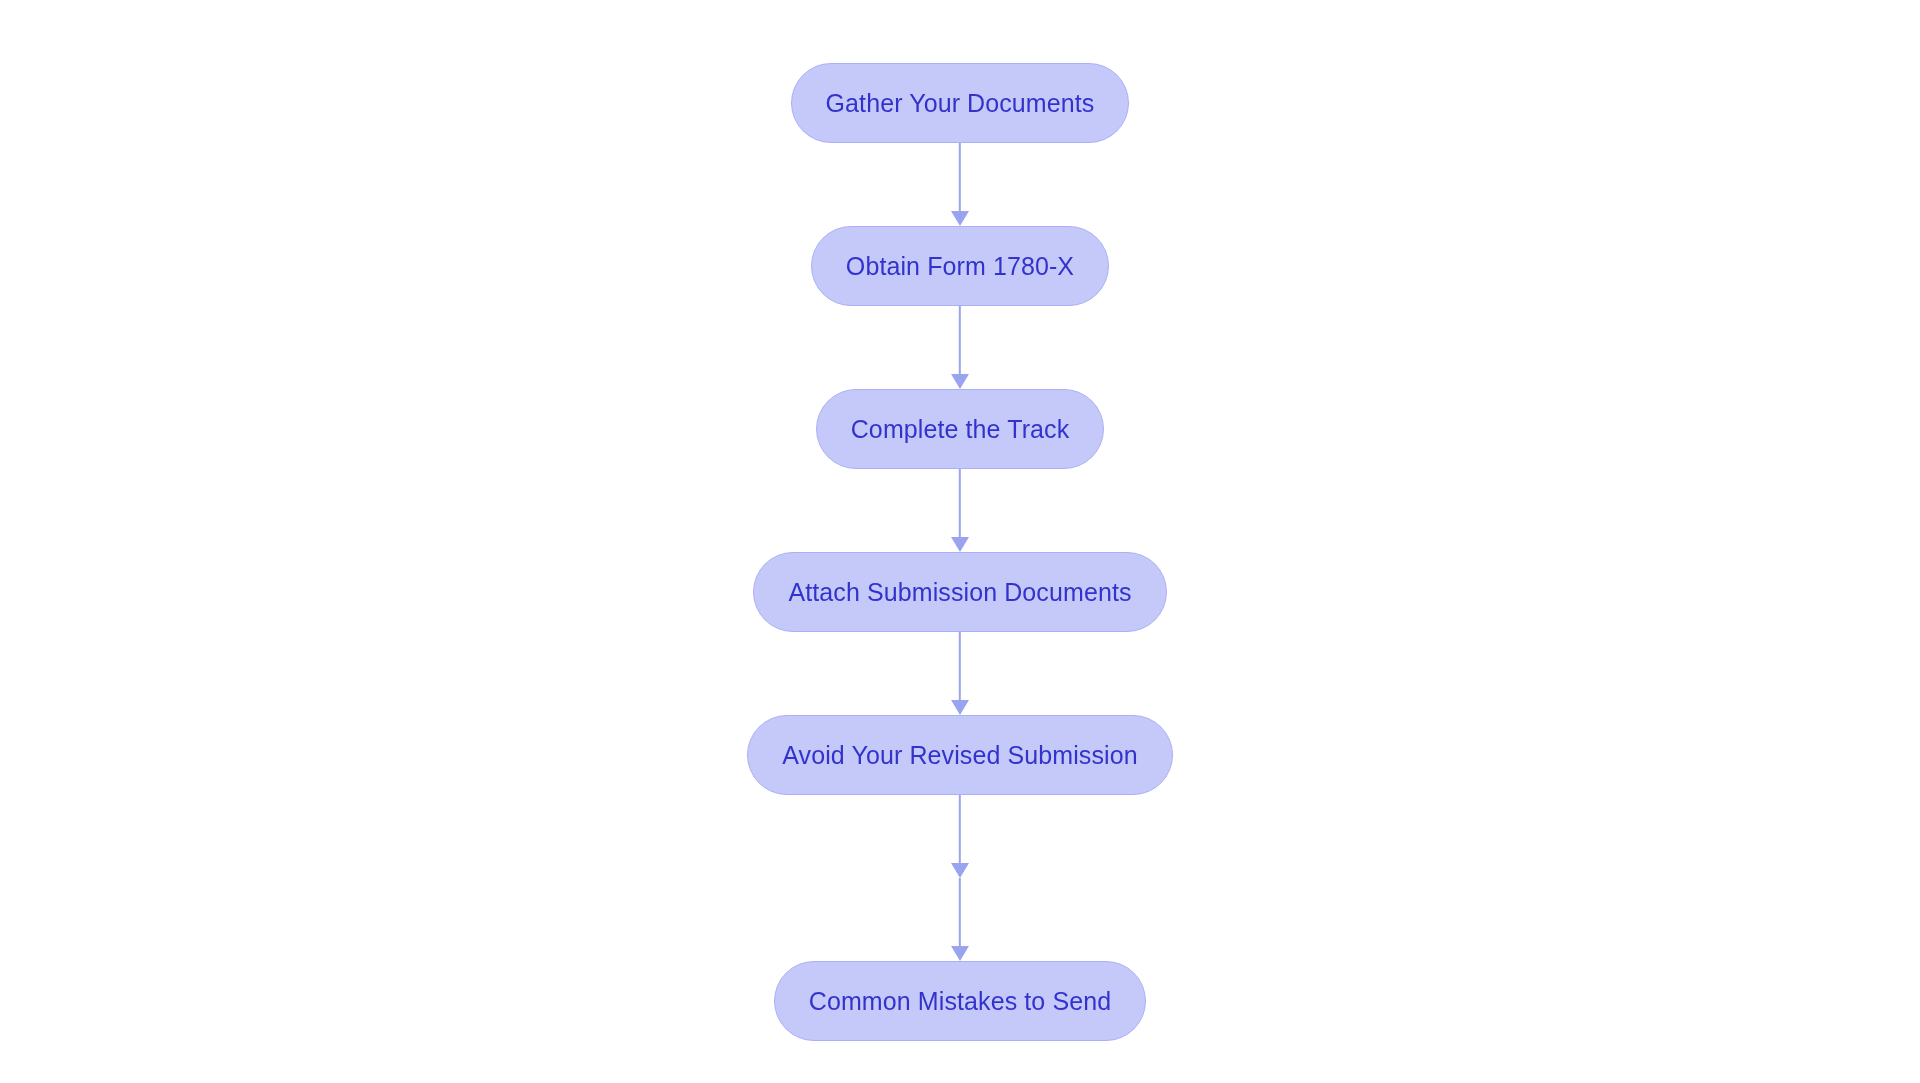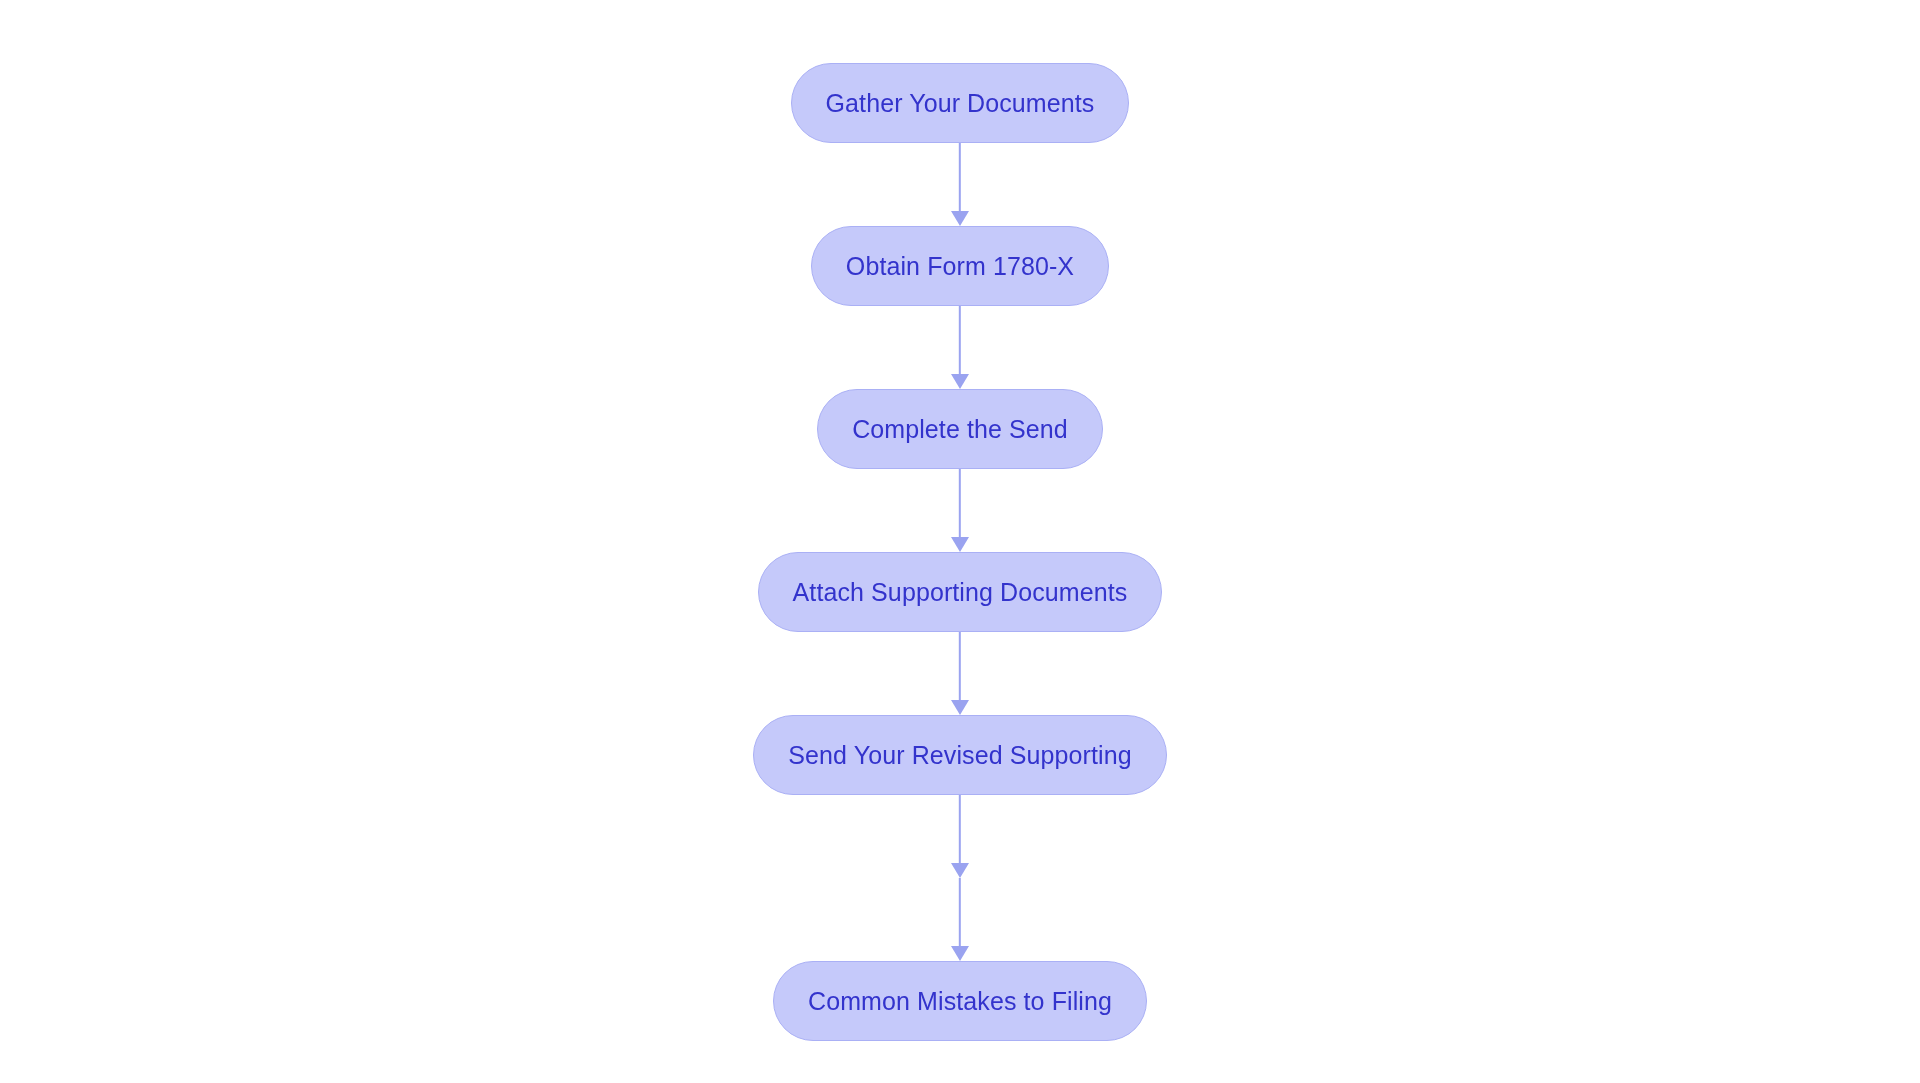--- a/index.html
+++ b/index.html
@@ -105,50 +105,50 @@
     <div class="flow-node">
       <span class="flow-node-label">Obtain Form 1780-X</span>
     </div>
 
     <div class="flow-connector">
       <div class="conn-line"></div>
       <div class="conn-arrowhead"></div>
     </div>
 
     <div class="flow-node">
-      <span class="flow-node-label">Complete the Send</span>
+      <span class="flow-node-label">Complete the Track</span>
     </div>
 
     <div class="flow-connector">
       <div class="conn-line"></div>
       <div class="conn-arrowhead"></div>
     </div>
 
     <div class="flow-node">
-      <span class="flow-node-label">Attach Supporting Documents</span>
+      <span class="flow-node-label">Attach Submission Documents</span>
     </div>
 
     <div class="flow-connector">
       <div class="conn-line"></div>
       <div class="conn-arrowhead"></div>
     </div>
 
     <div class="flow-node">
-      <span class="flow-node-label">Send Your Revised Supporting</span>
+      <span class="flow-node-label">Avoid Your Revised Submission</span>
     </div>
 
     <div class="flow-connector">
       <div class="conn-line"></div>
       <div class="conn-arrowhead"></div>
     </div>
 
 
     <div class="flow-connector">
       <div class="conn-line"></div>
       <div class="conn-arrowhead"></div>
     </div>
 
     <div class="flow-node">
-      <span class="flow-node-label">Common Mistakes to Filing</span>
+      <span class="flow-node-label">Common Mistakes to Send</span>
     </div>
 
   </div>
 </div>
 
 </body></html>

